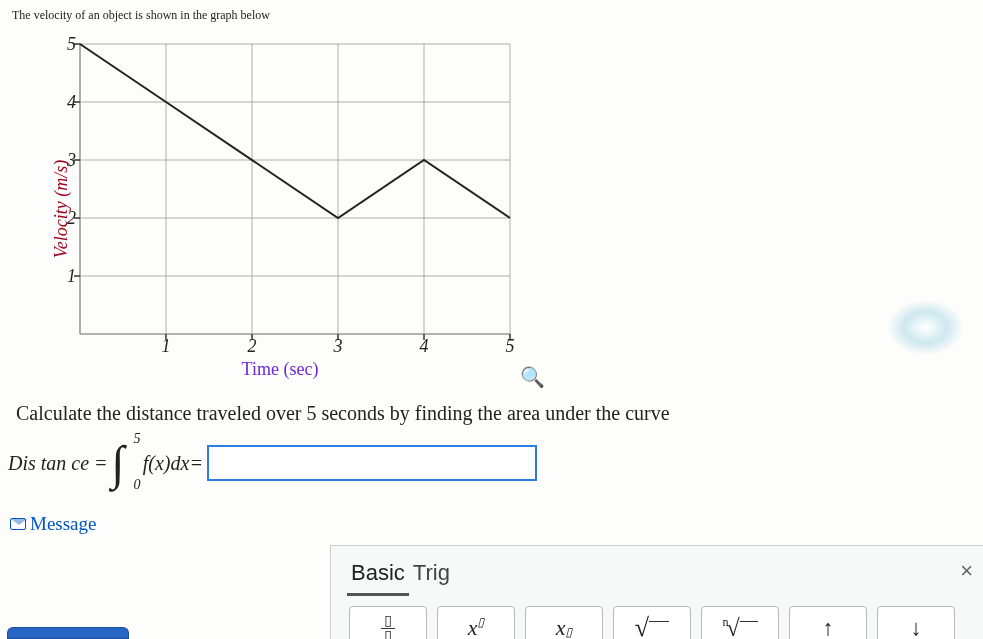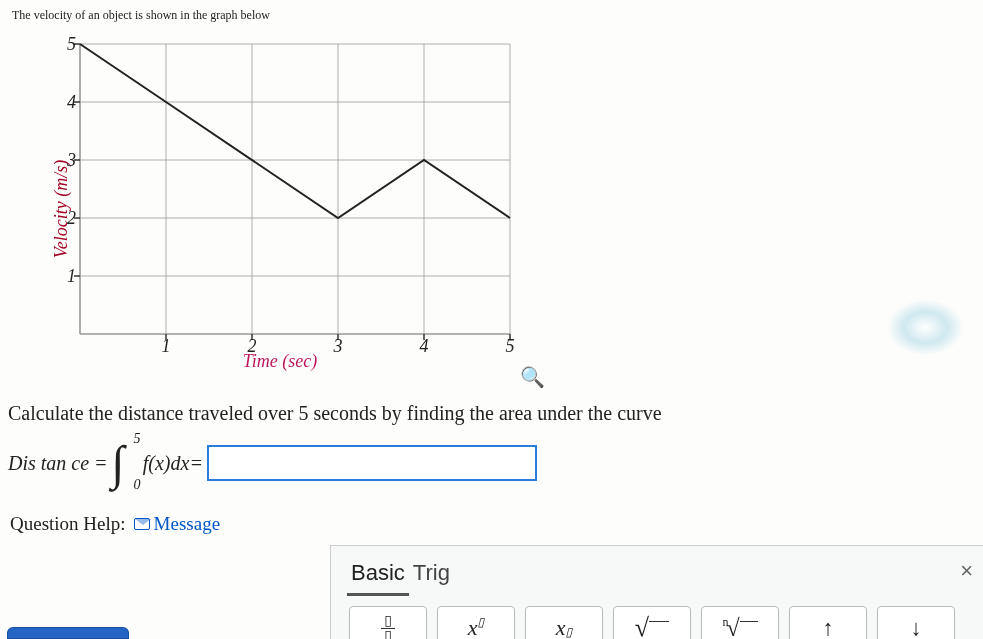--- a/index.html
+++ b/index.html
@@ -30,25 +30,24 @@
     transform: translateY(-50%) rotate(-90deg);
     transform-origin: center;
     color: #a00020;
     font-style: italic;
     font-family: 'Times New Roman', serif;
     font-size: 18px;
     white-space: nowrap;
   }
   .x-label {
     position: absolute;
-    bottom: 12px;
+    bottom: 4px;
     left: 50%;
     transform: translateX(-50%);
-    color: #be185d;
-    font-style: italic;
+    color: #6d28d9;
     font-family: 'Times New Roman', serif;
     font-size: 18px;
   }
   .plot {
     position: absolute;
     left: 60px;
     top: 10px;
     width: 430px;
     height: 290px;
   }
@@ -73,21 +72,21 @@
   }
   .zoom-icon {
     position: absolute;
     right: -5px;
     bottom: -5px;
     color: #555;
     font-size: 20px;
   }
   .calc-text {
     font-size: 20px;
-    padding: 18px 8px 6px;
+    padding: 18px 16px 6px;
   }
   .formula-row {
     display: flex;
     align-items: center;
     padding: 4px 8px;
     font-style: italic;
     font-family: 'Times New Roman', serif;
     font-size: 20px;
   }
   .integral-wrap {
@@ -243,21 +242,20 @@
   <span class="integral-wrap">
     <span class="integral-sign">∫</span>
     <span class="int-upper">5</span>
     <span class="int-lower">0</span>
   </span>
   <span style="margin-left:14px;">f(x)dx=</span>
   <input class="answer-input" type="text" value="" style="">
 </div>
 
 <div class="help-row">
-  <span>Question Help:</span>
   <span class="msg-link">
     <span class="mail-icon"></span>
     <span>Message</span>
   </span>
 </div>
 
 <div class="submit-stub"></div>
 
 <div class="keypad">
   <div class="keypad-tabs">

